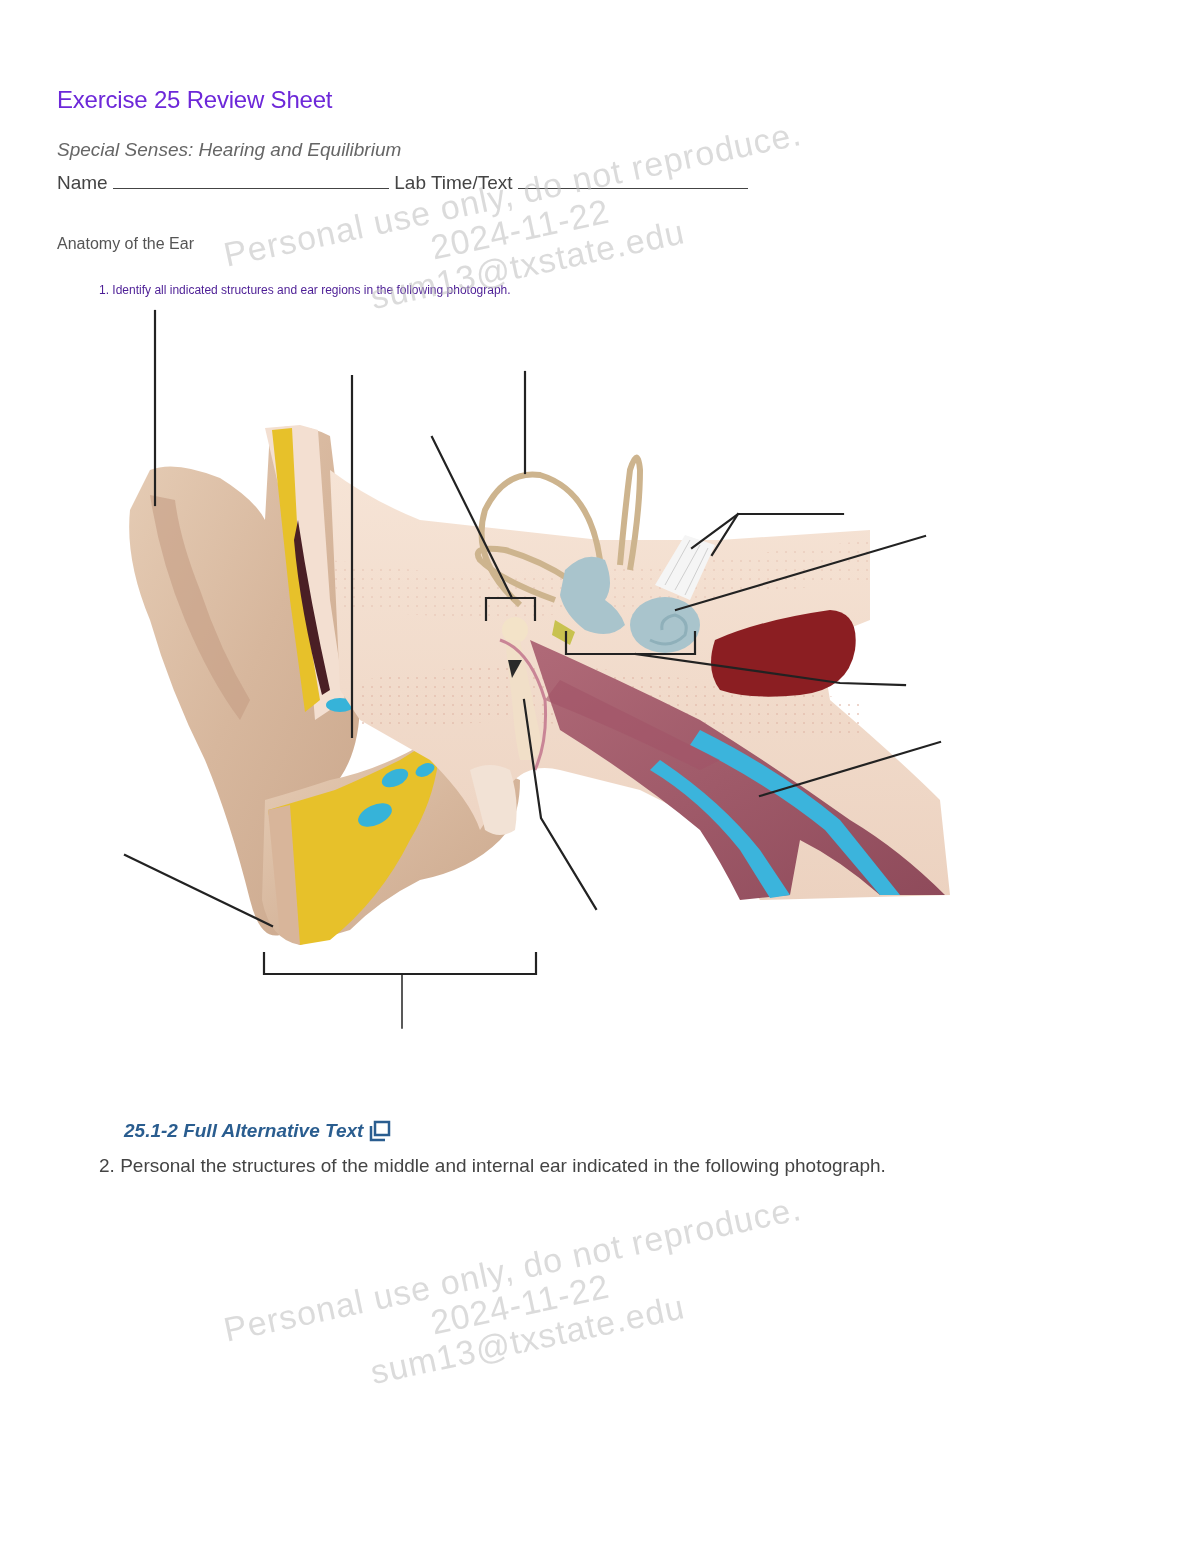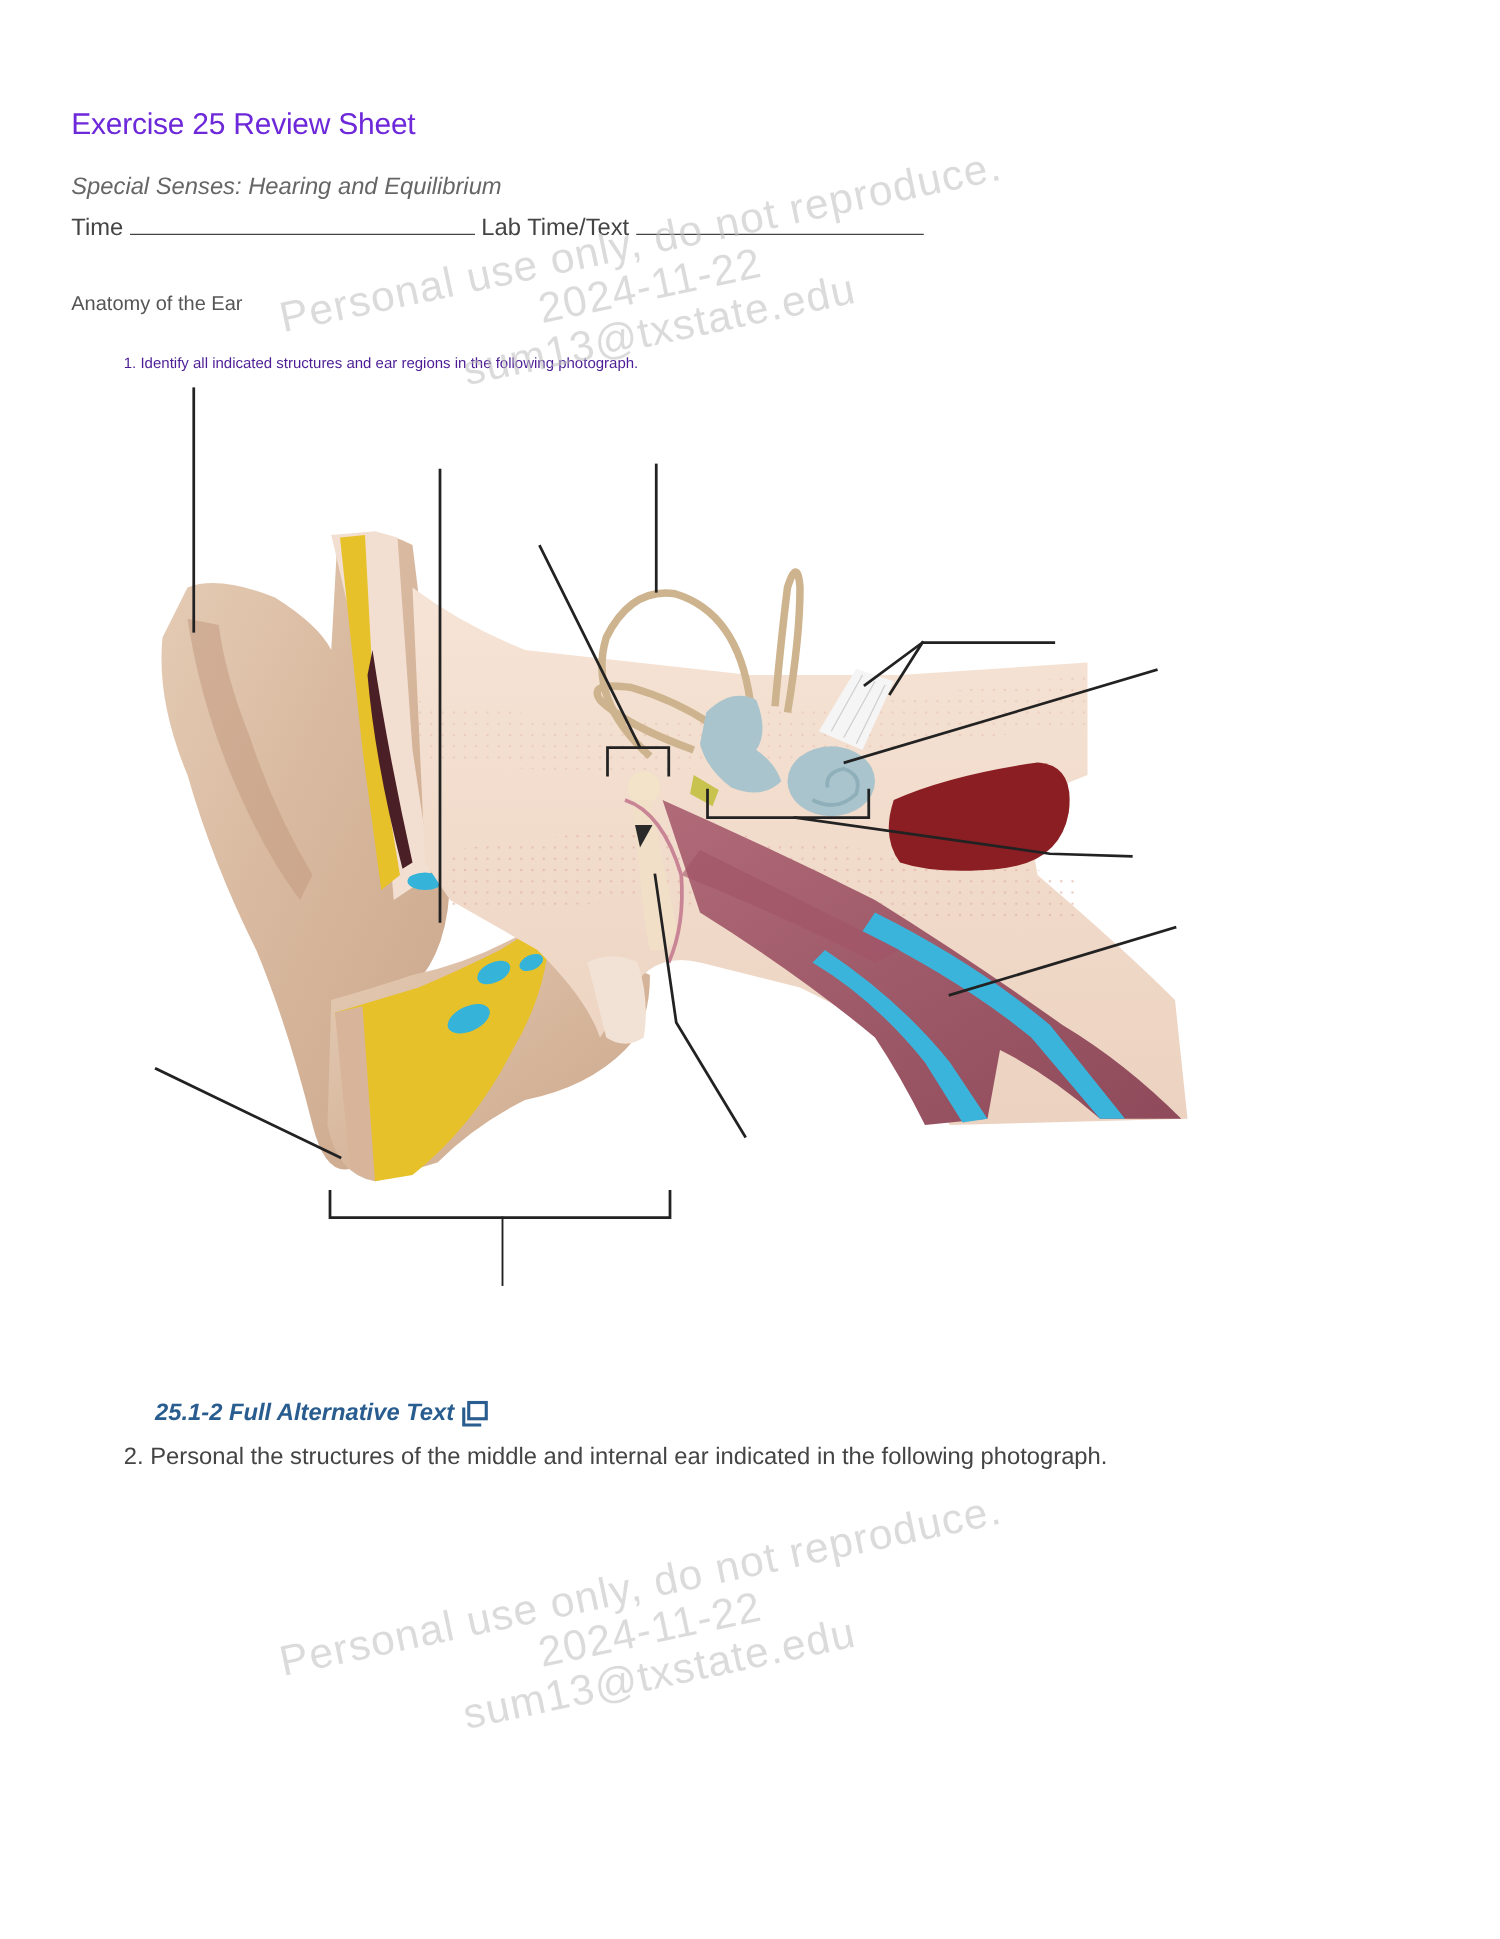--- a/index.html
+++ b/index.html
@@ -21,21 +21,21 @@
                letter-spacing: 1px; pointer-events: none; }
   .wm-inner { display: block; }
   .photo { left: 120px; top: 310px; width: 840px; height: 720px; }
 </style>
 </head>
 <body>
 
 <div class="abs title">Exercise 25 Review Sheet</div>
 <div class="abs subtitle">Special Senses: Hearing and Equilibrium</div>
 <div class="abs nameline">
-  <span>Time</span>
+  <span>Name</span>
   <span class="blank" style="width:276px;"></span>
   <span>Lab Time/Text</span>
   <span class="blank" style="width:230px;"></span>
 </div>
 
 <div class="abs section">Anatomy of the Ear</div>
 
 <div class="abs q1">
   <span>1.</span>
   <span>Identify all indicated structures and ear regions in the following photograph.</span>

